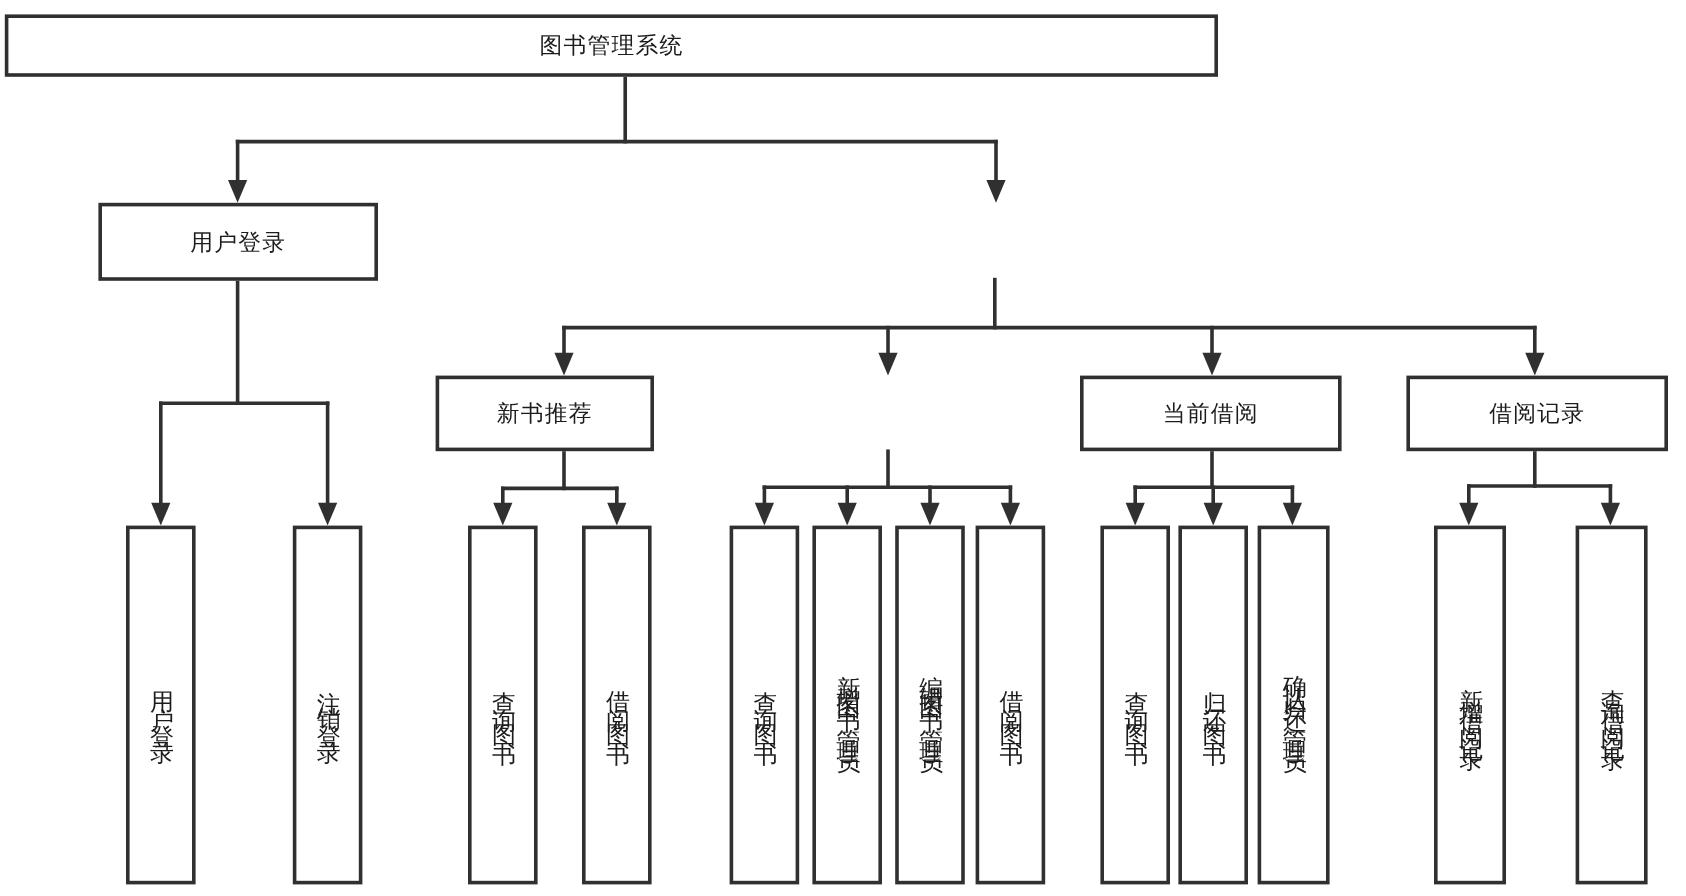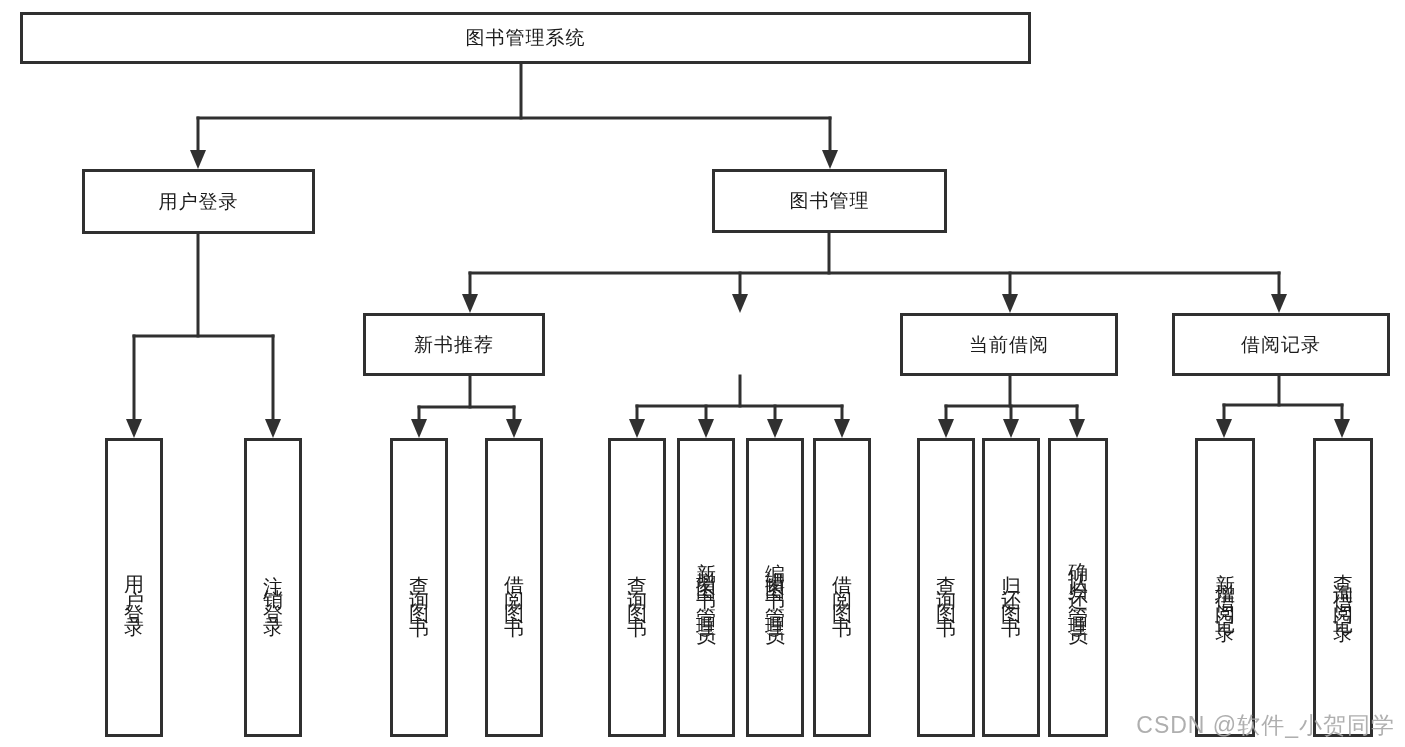--- a/index.html
+++ b/index.html
@@ -124,24 +124,23 @@
       <polygon points="767,419 783,419 775,438"></polygon>
       <polygon points="834,419 850,419 842,438"></polygon>
       <polygon points="938,419 954,419 946,438"></polygon>
       <polygon points="1003,419 1019,419 1011,438"></polygon>
       <polygon points="1069,419 1085,419 1077,438"></polygon>
       <polygon points="1216,419 1232,419 1224,438"></polygon>
       <polygon points="1334,419 1350,419 1342,438"></polygon>
     </g>
   </svg>
 
-  <div class="hnode" style="left:20px; top:12px; width:1011px; height:52px;">图书管理系统</div>
+  <div class="hnode" style="left:4px; top:12px; width:1011px; height:52px;">图书管理系统</div>
 
   <div class="hnode" style="left:82px; top:169px; width:233px; height:65px;">用户登录</div>
-  <div class="hnode" style="left:712px; top:169px; width:235px; height:64px;">图书管理</div>
 
   <div class="hnode" style="left:363px; top:313px; width:182px; height:63px;">新书推荐</div>
   <div class="hnode" style="left:900px; top:313px; width:218px; height:63px;text-align:right;">当前借阅</div>
   <div class="hnode" style="left:1172px; top:313px; width:218px; height:63px;">借阅记录</div>
 
   <div class="leaf" style="left:105px;">
     <span class="vtext ls-short">用户登录</span>
   </div>
   <div class="leaf" style="left:244px;">
     <span class="vtext ls-short">注销登录</span>
@@ -177,15 +176,14 @@
     <span class="vtext ls-long">确认归还（管理员）</span>
   </div>
 
   <div class="leaf" style="left:1195px; width:60px;">
     <span class="vtext ls-mid">新增借阅记录</span>
   </div>
   <div class="leaf" style="left:1313px; width:60px;">
     <span class="vtext ls-mid">查询借阅记录</span>
   </div>
 
-  <div class="watermark">CSDN @软件_小贺同学</div>
 
 </div>
 
 </body></html>

